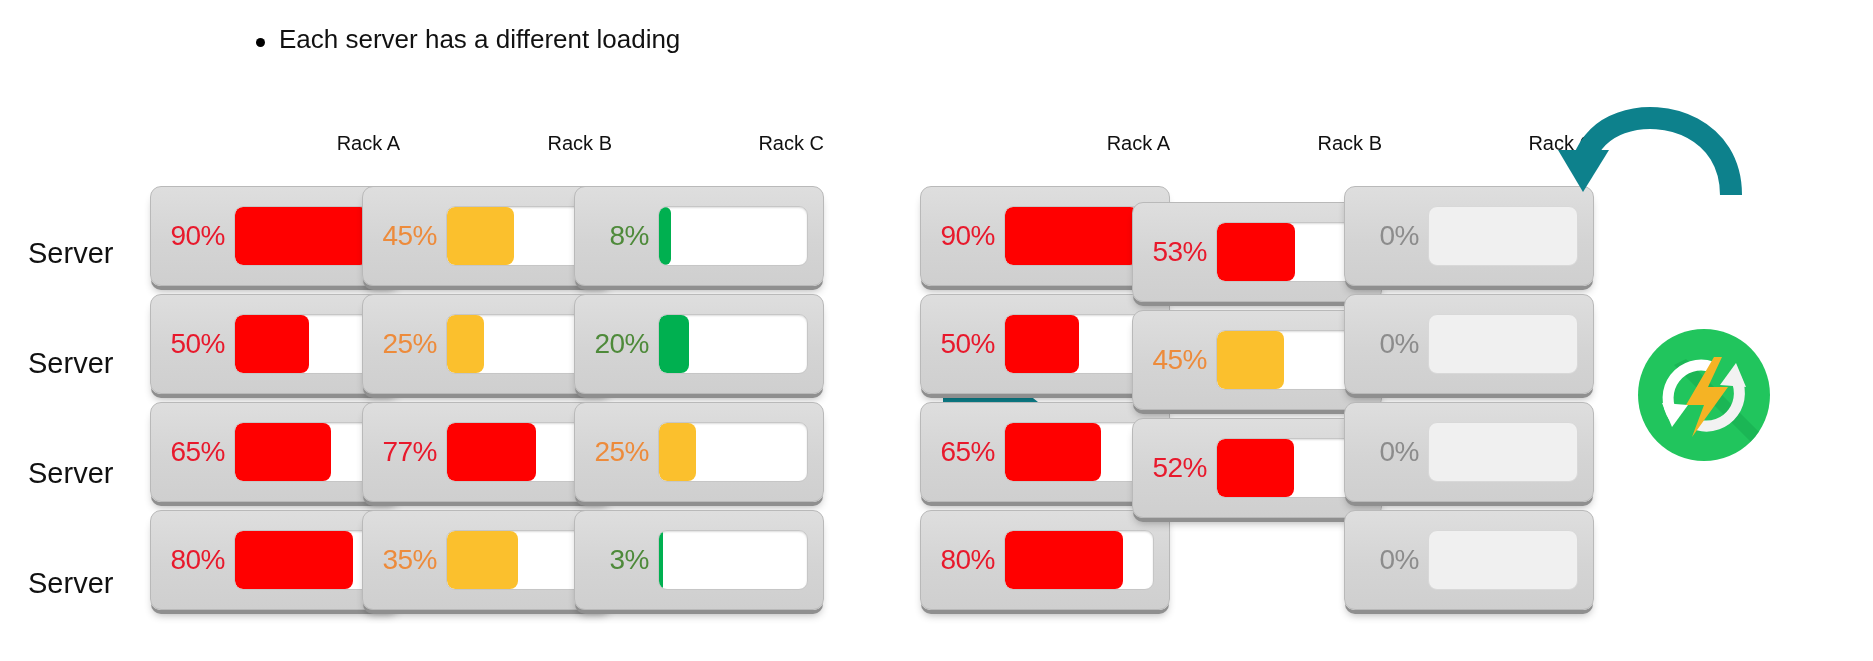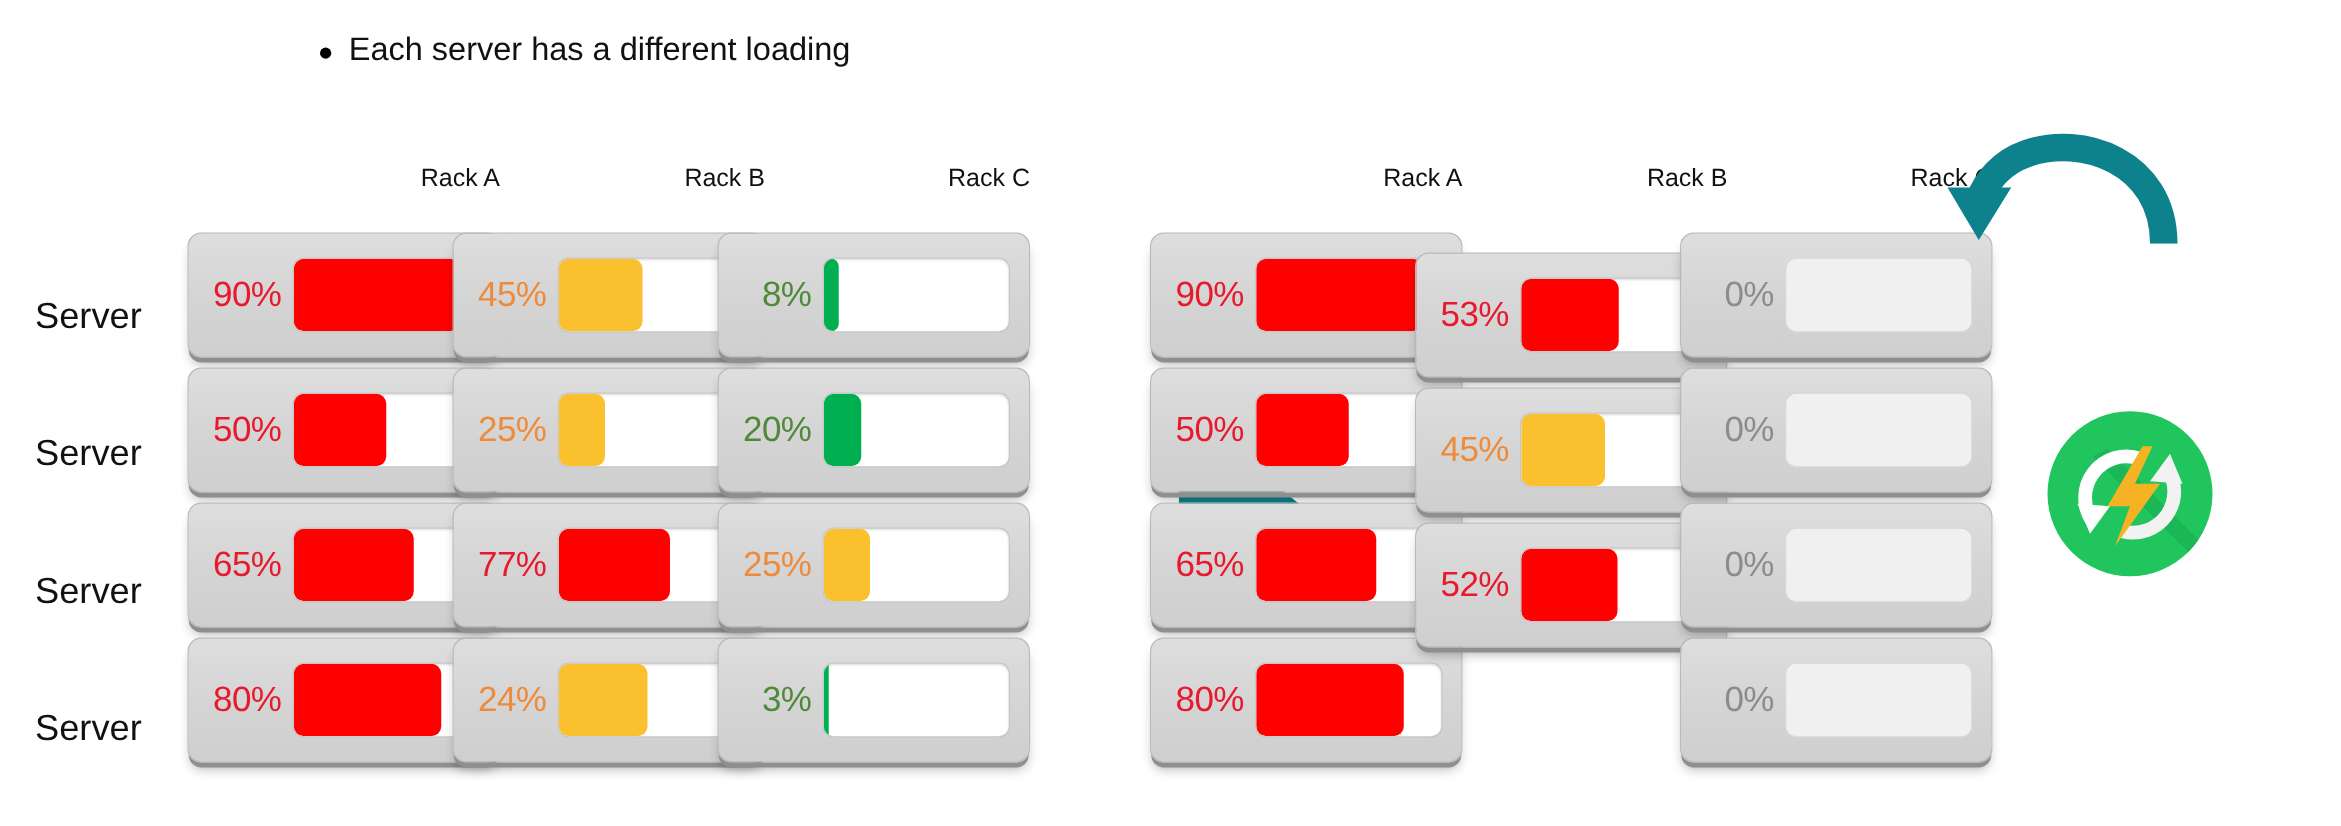--- a/index.html
+++ b/index.html
@@ -137,21 +137,21 @@
             <div class="fill" style="width: 25%; background: rgb(251, 192, 45);"></div>
           </div>
         </div>
         <div class="server-unit">
           <div class="pct" style="color: rgb(232, 25, 44);">77%</div>
           <div class="meter">
             <div class="fill" style="width: 60%; background: rgb(255, 0, 0);"></div>
           </div>
         </div>
         <div class="server-unit">
-          <div class="pct" style="color: rgb(237, 139, 59);">24%</div>
+          <div class="pct" style="color: rgb(237, 139, 59);">35%</div>
           <div class="meter">
             <div class="fill" style="width: 48%; background: rgb(251, 192, 45);"></div>
           </div>
         </div>
       </div>
     <div class="rack-col" id="L2" style="left:574px;">
         <div class="server-unit">
           <div class="pct" style="color: rgb(78, 138, 58);">8%</div>
           <div class="meter">
             <div class="fill" style="width: 8%; background: rgb(0, 176, 80);"></div>

